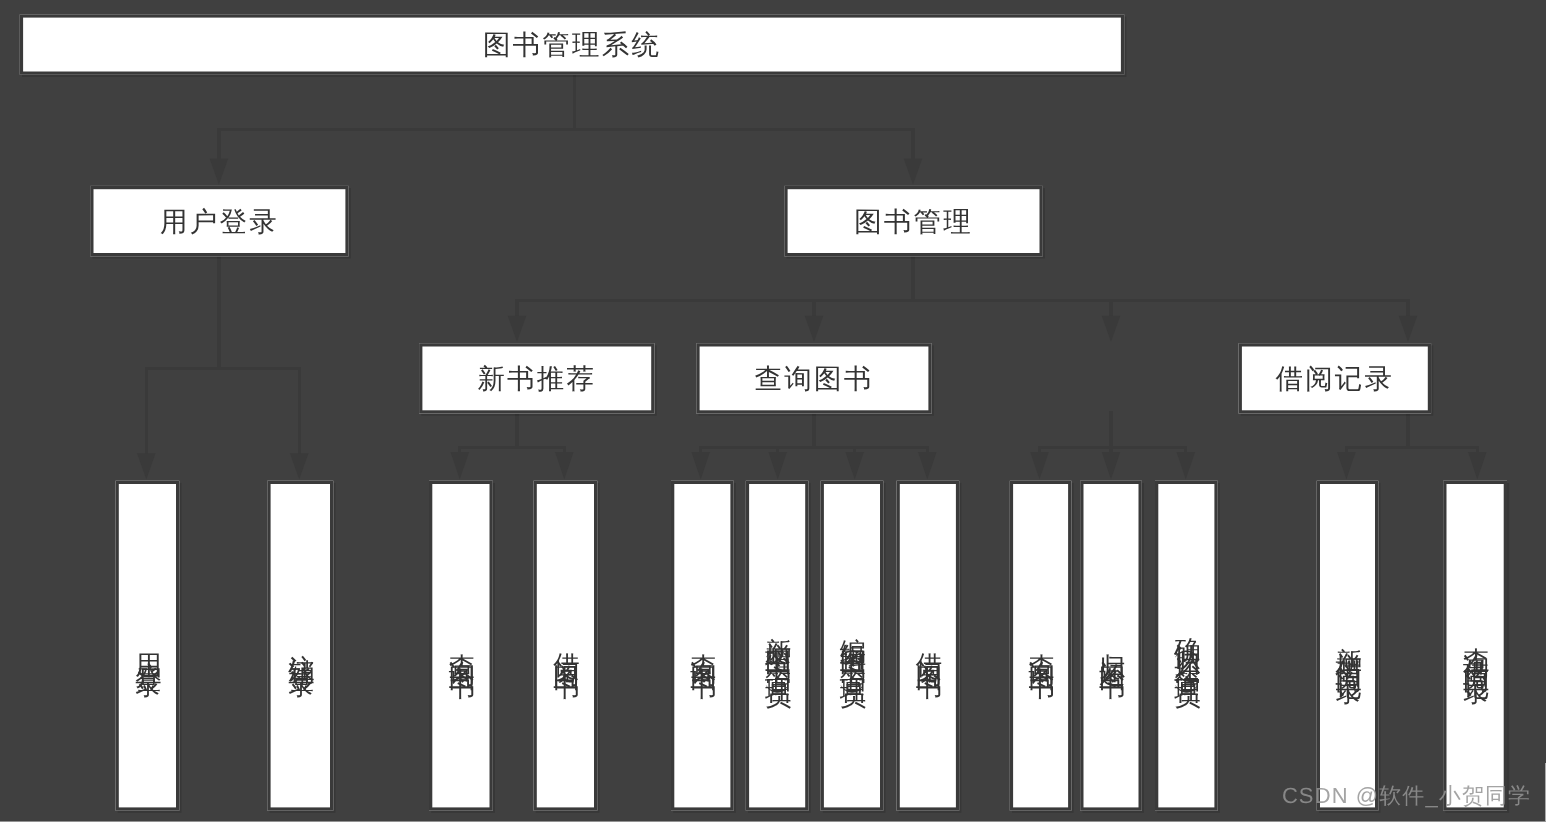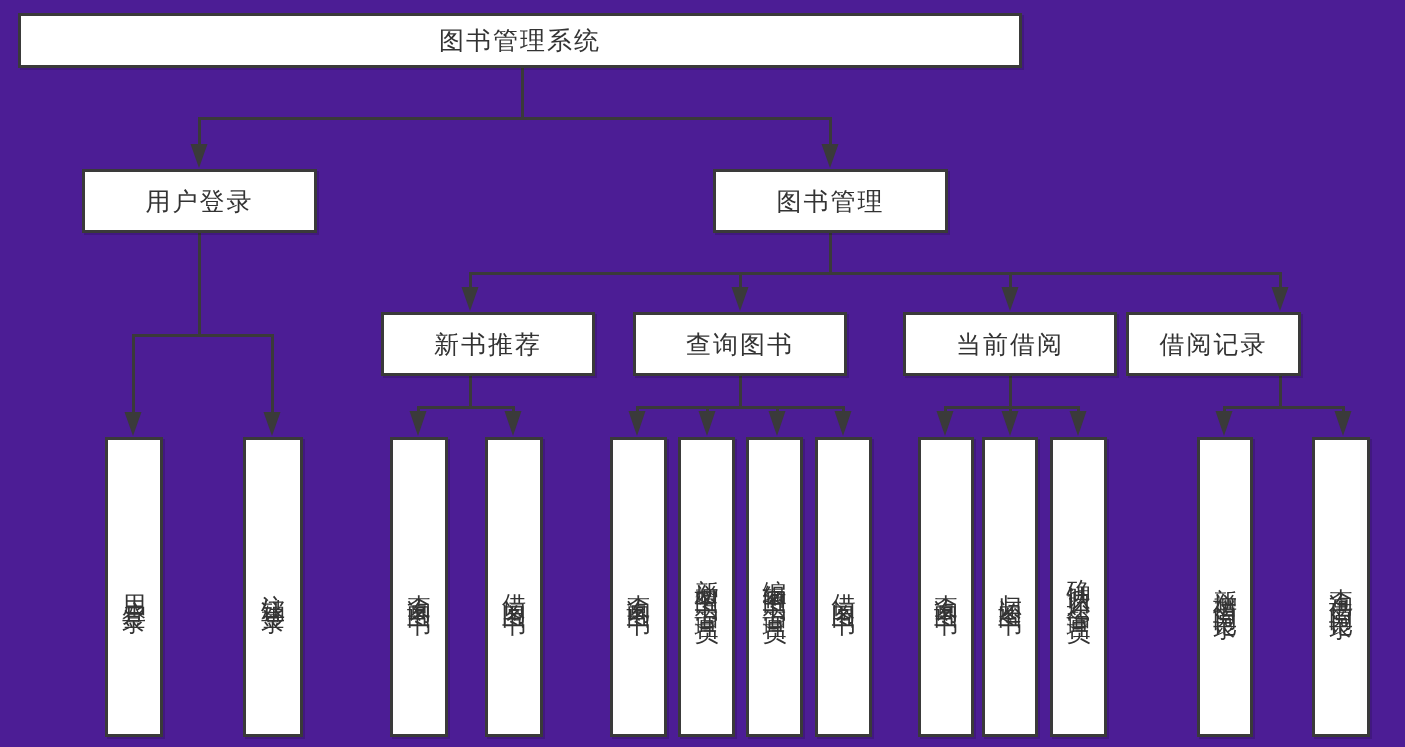--- a/index.html
+++ b/index.html
@@ -1,19 +1,19 @@
 <!DOCTYPE html>
 <html><head>
 <meta charset="utf-8">
 <style>
   html,body{margin:0;padding:0;background:#ffffff;}
   .canvas{
     position:relative;
     width:1405px;height:747px;
-    background:#4c1d95;
+    background:#404040;
     font-family:"Liberation Sans","DejaVu Sans",sans-serif;
     overflow:hidden;
   }
   .edges{position:absolute;left:0;top:0;width:1405px;height:747px;}
   .edges line{stroke:#3a3a3a;stroke-width:3;shape-rendering:crispEdges;}
   .edges polygon{fill:#3a3a3a;}
   .box{
     position:absolute;
     box-sizing:border-box;
     border:3px solid #3a3a3a;
@@ -142,34 +142,34 @@
     </g>
   </svg>
 
   <div class="box h" id="b-root">图书管理系统</div>
 
   <div class="box h" id="b-user-login">用户登录</div>
   <div class="box h" id="b-book-mgmt">图书管理</div>
 
   <div class="box h" id="b-new-book">新书推荐</div>
   <div class="box h" id="b-book-borrow">查询图书</div>
-  <div class="box h" id="b-current-borrow">当前借阅</div>
   <div class="box h" id="b-borrow-record">借阅记录</div>
 
   <div class="box v leaf" id="l-user-login">用户登录</div>
   <div class="box v leaf" id="l-logout">注销登录</div>
 
   <div class="box v leaf" id="l-nb-query">查询图书</div>
   <div class="box v leaf" id="l-nb-borrow">借阅图书</div>
 
   <div class="box v leaf" id="l-bb-query">查询图书</div>
   <div class="box v leaf" id="l-bb-add">新增图书（管理员）</div>
   <div class="box v leaf" id="l-bb-edit">编辑图书（管理员）</div>
   <div class="box v leaf" id="l-bb-borrow">借阅图书</div>
 
   <div class="box v leaf" id="l-cb-query">查询图书</div>
   <div class="box v leaf" id="l-cb-return">归还图书</div>
   <div class="box v leaf" id="l-cb-confirm">确认归还（管理员）</div>
 
   <div class="box v leaf" id="l-br-add">新增借阅记录</div>
   <div class="box v leaf" id="l-br-query">查询借阅记录</div>
 
+  <div class="watermark">CSDN @软件_小贺同学</div>
 </div>
 
 </body></html>

